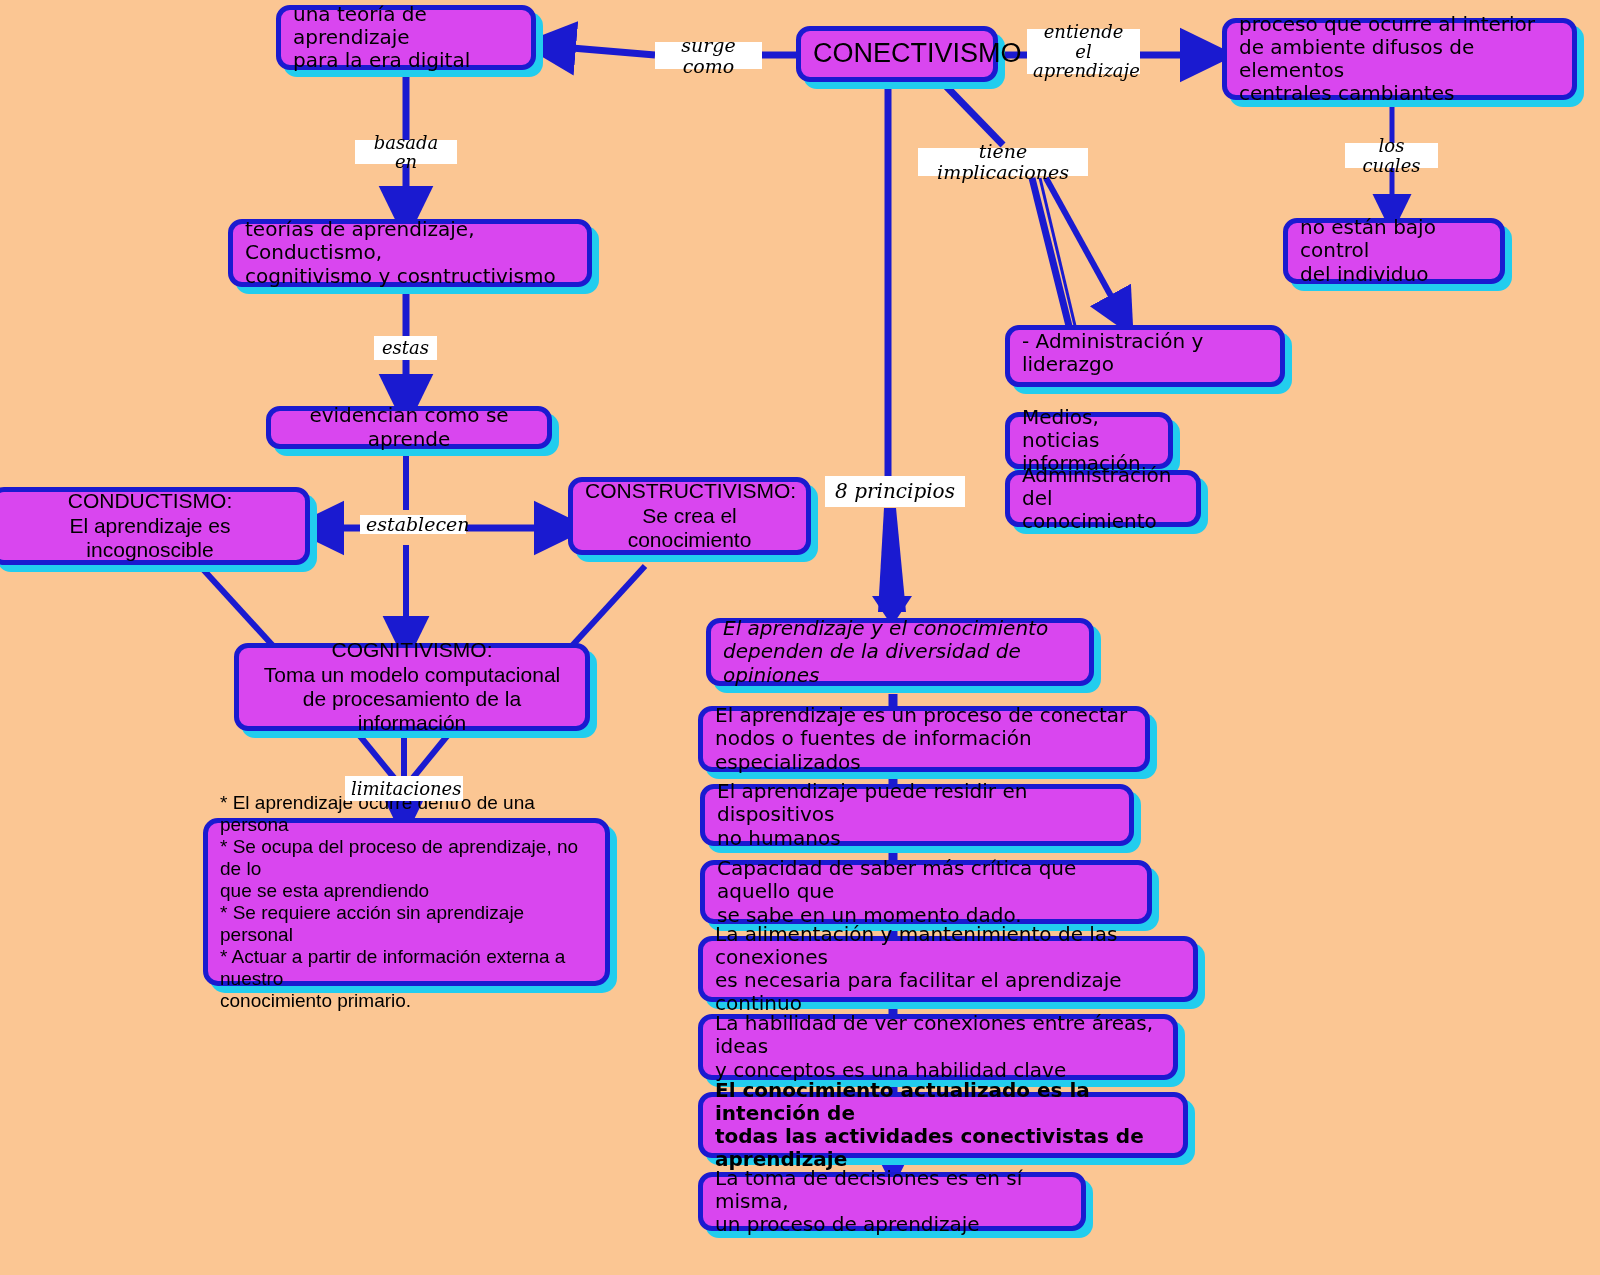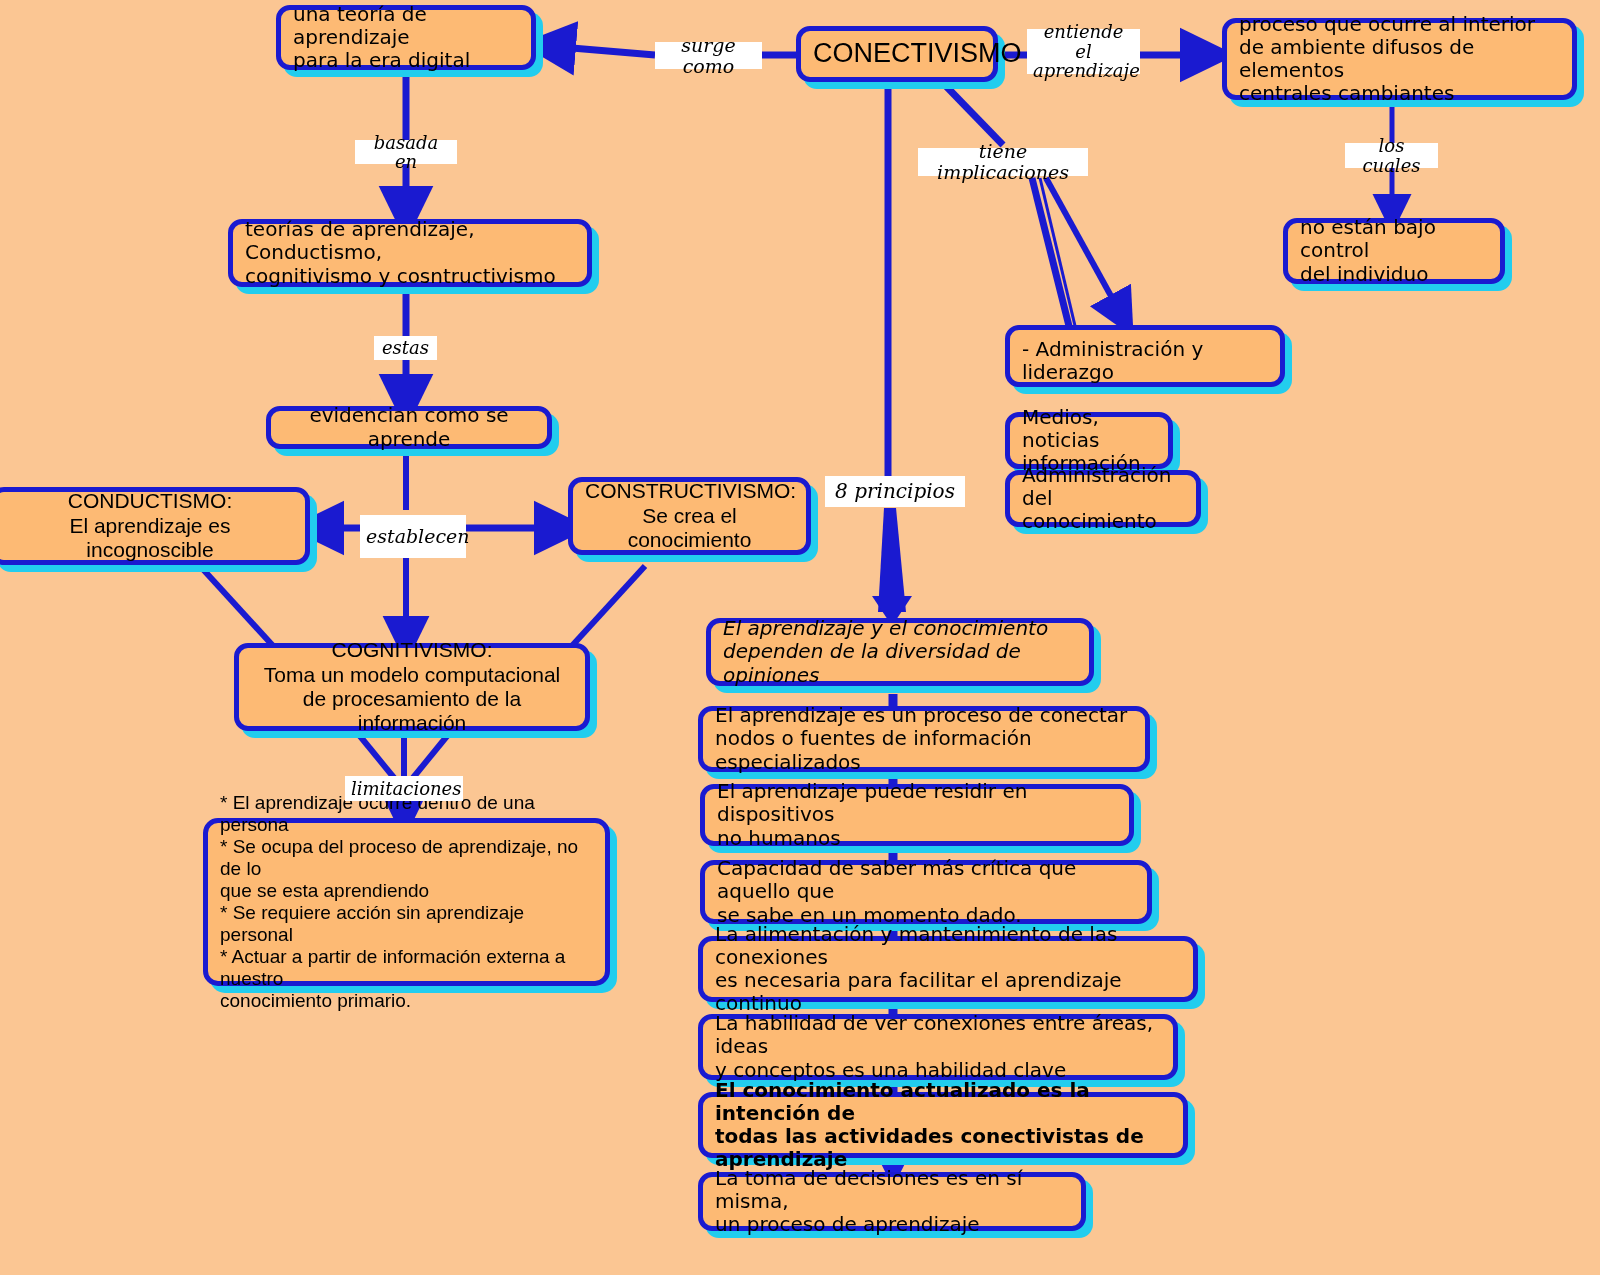--- a/index.html
+++ b/index.html
@@ -19,21 +19,21 @@
     position: absolute;
     left: 0; top: 0;
     width: 1600px;
     height: 1275px;
     pointer-events: none;
   }
   
   .node {
     position: absolute;
     box-sizing: border-box;
-    background: #fdba74;
+    background: #d946ef;
     border: 5px solid #1a1ad0;
     border-radius: 14px;
     box-shadow: 7px 7px 0 0 #22cdee;
     display: flex;
     flex-direction: column;
     justify-content: center;
     color: #000;
     z-index: 3;
   }
   .node .txt {
@@ -180,21 +180,21 @@
 
   <div class="node f-lib ta-left" style="left:203px; top:818px; width:407px; height:168px; font-size:19px;border-radius:15px;">
     <span class="txt">* El aprendizaje ocurre dentro de una persona
 * Se ocupa del proceso de aprendizaje, no de lo
    que se esta aprendiendo
 * Se requiere acción sin aprendizaje personal
 * Actuar a partir de información externa a nuestro
    conocimiento primario.</span>
   </div>
 
-  <div class="node f-dejavu ta-left" style="left:1005px; top:325px; width:280px; height:62px; font-size:20px; justify-content:flex-start; padding-top:8px;">
+  <div class="node f-dejavu ta-left" style="left:1005px; top:325px; width:280px; height:62px; font-size:20px; justify-content:flex-start; ">
     <span class="txt">- Administración y liderazgo</span>
   </div>
 
   <div class="node f-dejavu ta-left" style="left:1005px; top:398px; width:168px; height:57px; font-size:20px;margin-top:14px;">
     <span class="txt">Medios, noticias
 información</span>
   </div>
 
   <div class="node f-dejavu ta-left" style="left:1005px; top:470px; width:196px; height:57px; font-size:20px;">
     <span class="txt">Administración del
@@ -260,21 +260,21 @@
   </div>
 
   <div class="link-label" style="left:355px; top:140px; width:102px; height:24px; font-size:18px;">
     <span>basada en</span>
   </div>
 
   <div class="link-label" style="left:374px; top:336px; width:63px; height:24px; font-size:18px;">
     <span>estas</span>
   </div>
 
-  <div class="link-label" style="left:360px; top:515px; width:106px; height:43px; font-size:19px;">
+  <div class="link-label" style="left:360px; top:515px; width:106px; height:19px; font-size:19px;">
     <span>establecen</span>
   </div>
 
   <div class="link-label" style="left:825px; top:476px; width:140px; height:31px; font-size:20px;">
     <span>8 principios</span>
   </div>
 
   <div class="link-label" style="left:345px; top:776px; width:118px; height:25px; font-size:18px;">
     <span>limitaciones</span>
   </div>

